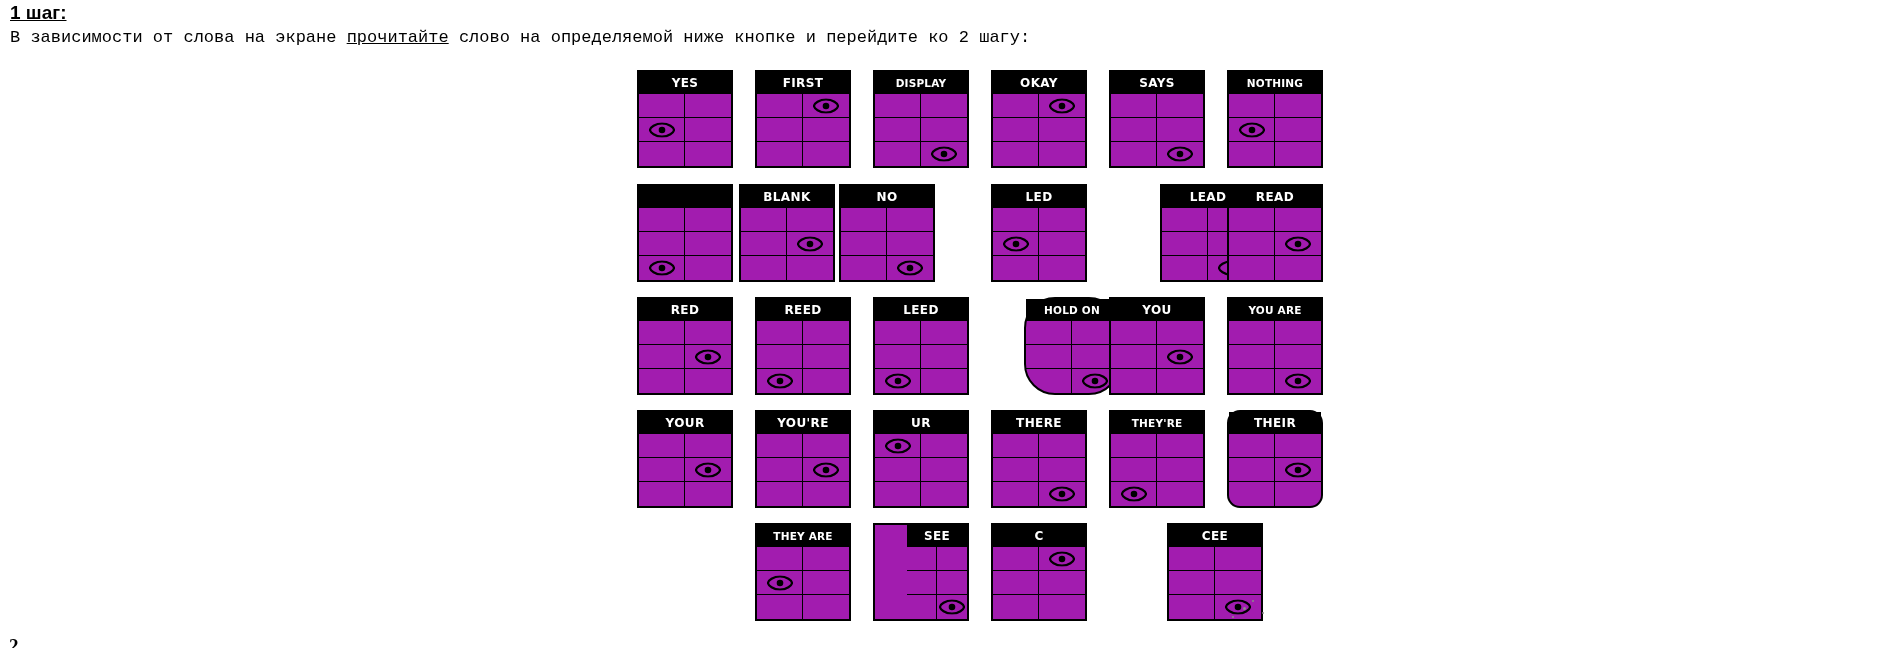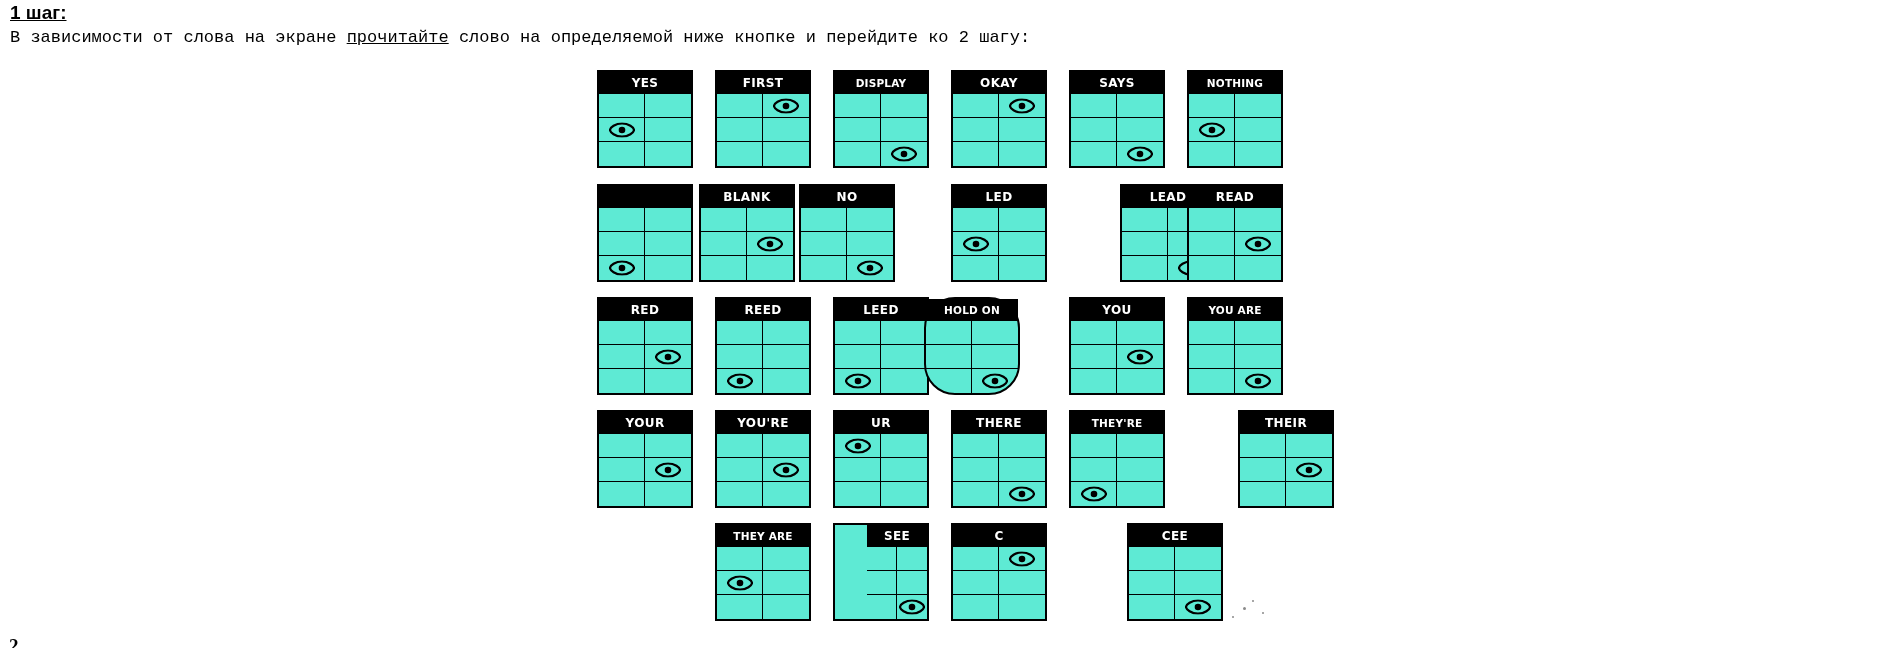--- a/index.html
+++ b/index.html
@@ -53,21 +53,22 @@
     left: 0;
     width: 1892px;
     height: 110px;
   }
   .word-grid {
     position: absolute;
     top: 0;
     width: 96px;
     box-sizing: border-box;
     border: 2px solid #000000;
-    background: #5eead4;
+    background: #a21caf;
+    margin-left: 40px;
   }
   .grid-header {
     height: 22px;
     background: #000000;
     color: #ffffff;
     font-family: "DejaVu Sans", sans-serif;
     font-size: 12px;
     font-weight: bold;
     letter-spacing: 0.4px;
     display: flex;
@@ -372,21 +373,21 @@
           <div class="cell col2"></div>
           <div class="cell row3">
             <svg class="eye" viewBox="0 0 26 15">
               <path d="M13 0.8 C19.5 0.8 25 5 25 7.5 C25 10 19.5 14.2 13 14.2 C6.5 14.2 1 10 1 7.5 C1 5 6.5 0.8 13 0.8 Z" fill="none" stroke="#000" stroke-width="2.2"></path>
               <circle cx="13" cy="7.5" r="3.3" fill="#000"></circle>
             </svg>
           </div>
           <div class="cell col2 row3"></div>
         </div>
       </div>
-      <div class="word-grid" style="left: 924px; border-radius: 31px;">
+      <div class="word-grid" style="left: 984px; border-radius: 31px;">
         <div class="grid-header small">HOLD ON</div>
         <div class="grid-body">
           <div class="cell"></div>
           <div class="cell col2"></div>
           <div class="cell"></div>
           <div class="cell col2"></div>
           <div class="cell row3"></div>
           <div class="cell col2 row3">
             <svg class="eye" viewBox="0 0 26 15">
               <path d="M13 0.8 C19.5 0.8 25 5 25 7.5 C25 10 19.5 14.2 13 14.2 C6.5 14.2 1 10 1 7.5 C1 5 6.5 0.8 13 0.8 Z" fill="none" stroke="#000" stroke-width="2.2"></path>
@@ -502,21 +503,21 @@
           <div class="cell col2"></div>
           <div class="cell row3">
             <svg class="eye" viewBox="0 0 26 15">
               <path d="M13 0.8 C19.5 0.8 25 5 25 7.5 C25 10 19.5 14.2 13 14.2 C6.5 14.2 1 10 1 7.5 C1 5 6.5 0.8 13 0.8 Z" fill="none" stroke="#000" stroke-width="2.2"></path>
               <circle cx="13" cy="7.5" r="3.3" fill="#000"></circle>
             </svg>
           </div>
           <div class="cell col2 row3"></div>
         </div>
       </div>
-      <div class="word-grid" style="left: 1238px;">
+      <div class="word-grid" style="left: 1187px; border-radius: 13px;">
         <div class="grid-header">THEIR</div>
         <div class="grid-body">
           <div class="cell"></div>
           <div class="cell col2"></div>
           <div class="cell"></div>
           <div class="cell col2">
             <svg class="eye" viewBox="0 0 26 15">
               <path d="M13 0.8 C19.5 0.8 25 5 25 7.5 C25 10 19.5 14.2 13 14.2 C6.5 14.2 1 10 1 7.5 C1 5 6.5 0.8 13 0.8 Z" fill="none" stroke="#000" stroke-width="2.2"></path>
               <circle cx="13" cy="7.5" r="3.3" fill="#000"></circle>
             </svg>

